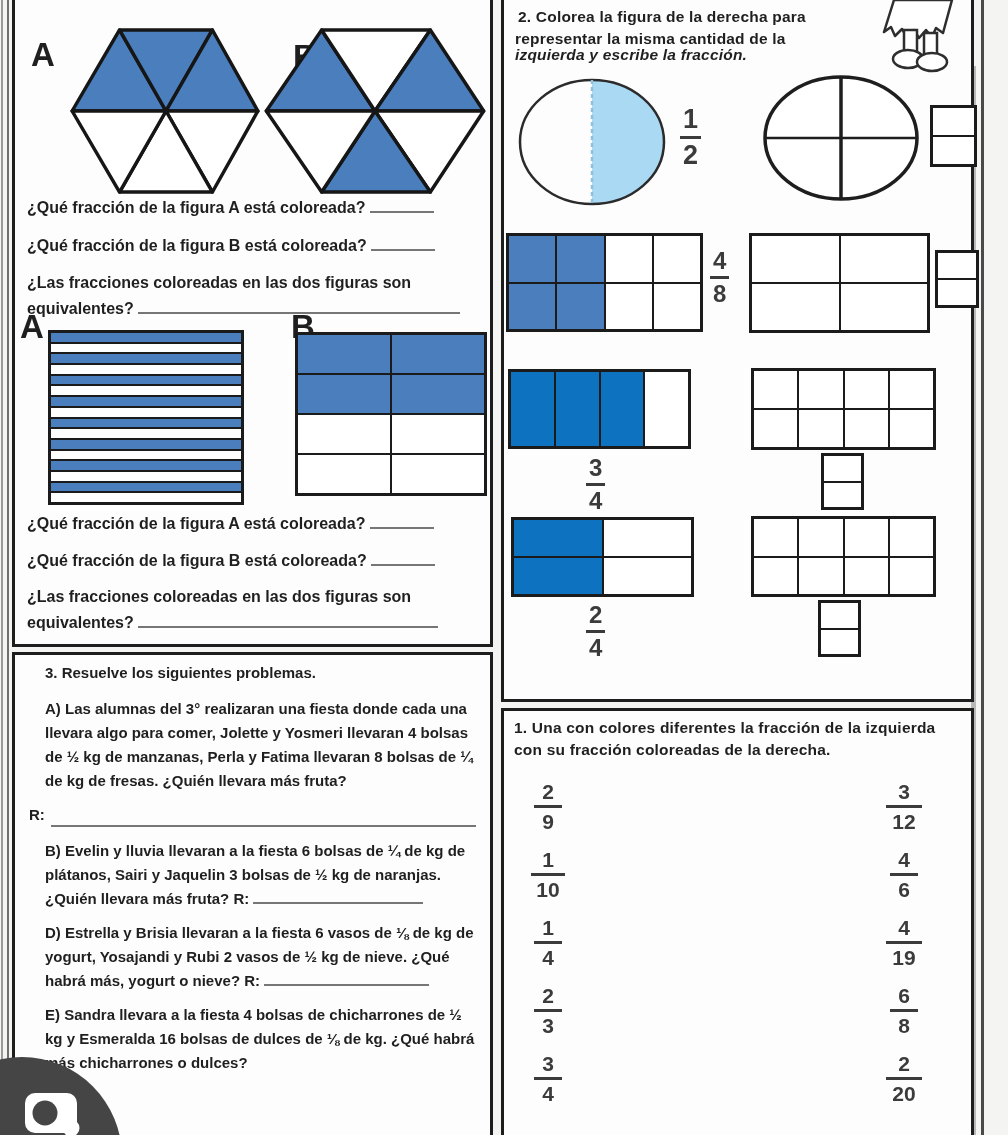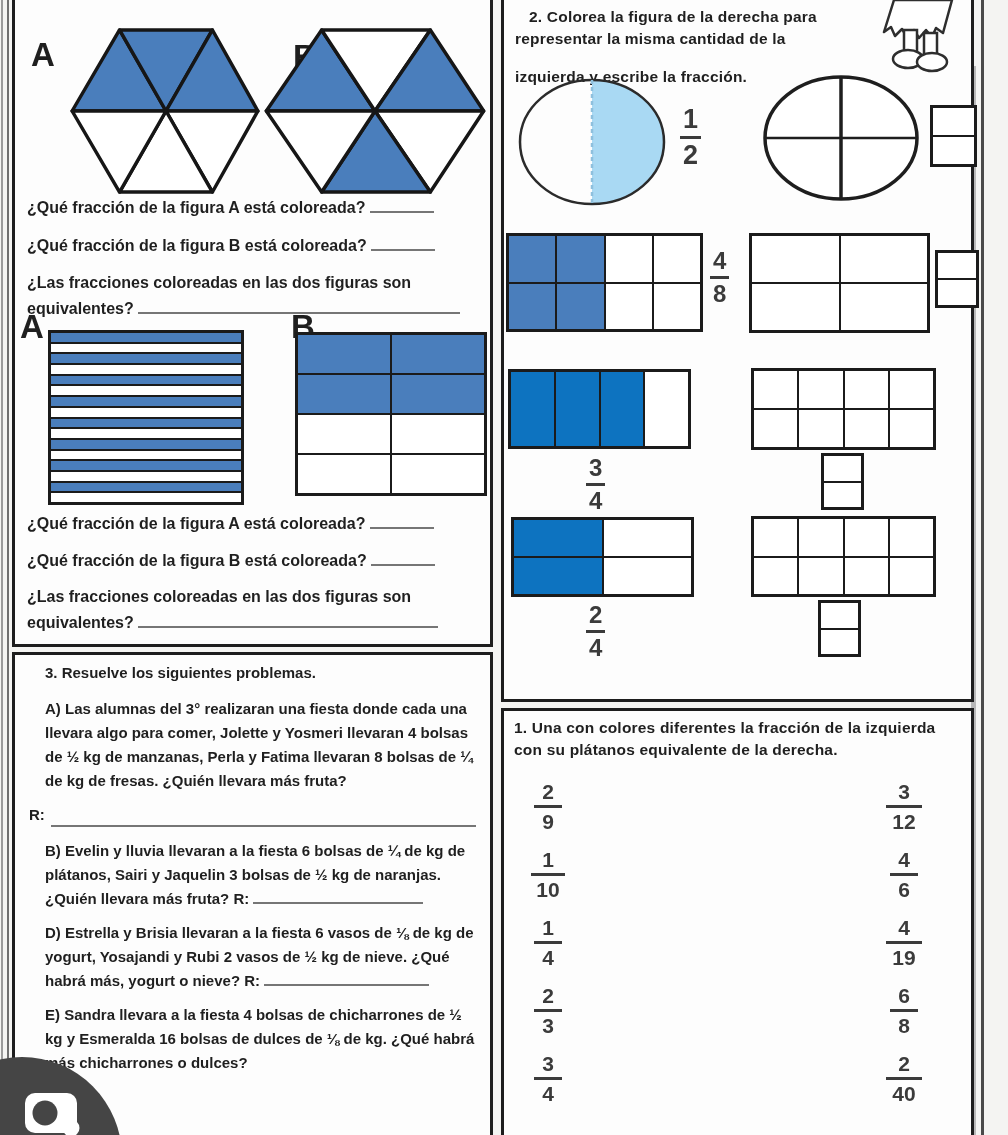--- a/index.html
+++ b/index.html
@@ -111,23 +111,23 @@
       <div class="cell"></div>
     </div>
 
   <div class="t q" style="left:12px;top:514px;"><span>¿Qué fracción de la figura A está coloreada?</span> <span class="blank" style="width:64px;"></span></div>
   <div class="t q" style="left:12px;top:551px;"><span>¿Qué fracción de la figura B está coloreada?</span> <span class="blank" style="width:64px;"></span></div>
   <div class="t q" style="left:12px;top:588px;">¿Las fracciones coloreadas en las dos figuras son</div>
   <div class="t q" style="left:12px;top:613px;"><span>equivalentes?</span> <span class="blank" style="width:300px;"></span></div>
 </div>
 
 <div class="box" id="box2">
-  <div class="t title" style="left:25px;top:8px;text-align:center;">2. Colorea la figura de la derecha para</div>
+  <div class="t title" style="left:14px;top:8px;text-align:center;">2. Colorea la figura de la derecha para</div>
   <div class="t title" style="left:11px;top:30px;">representar la misma cantidad de la</div>
-  <div class="t title" style="left:11px;top:68px;">izquierda y escribe la fracción.</div>
+  <div class="t title" style="left:11px;top:46px;font-style:italic;">izquierda y escribe la fracción.</div>
 
   <svg class="charsvg" style="left:360px;top:0px;" width="112" height="74" viewBox="0 0 112 74">
     <path d="M30,0 L20,32 l7,-5 4,9 7,-7 5,8 7,-7 5,8 7,-8 6,7 4,-9 7,5 L88,0 Z" fill="#ffffff" stroke="#2e2e2e" stroke-width="2.5" stroke-linejoin="round"></path>
     <rect x="40" y="30" width="13" height="24" fill="#ffffff" stroke="#2e2e2e" stroke-width="2.5"></rect>
     <rect x="60" y="33" width="13" height="24" fill="#ffffff" stroke="#2e2e2e" stroke-width="2.5"></rect>
     <ellipse cx="44" cy="59" rx="15" ry="9" fill="#ffffff" stroke="#2e2e2e" stroke-width="2.5"></ellipse>
     <ellipse cx="68" cy="62" rx="15" ry="9" fill="#ffffff" stroke="#2e2e2e" stroke-width="2.5"></ellipse>
   </svg>
 
   <svg style="position:absolute;left:9px;top:76px;" width="158" height="132" viewBox="0 0 158 132">
@@ -238,21 +238,21 @@
       <span class="blank"></span>
     </div>
     <p class="prob"><span>B) Evelin y lluvia llevaran a la fiesta 6 bolsas de ¼ de kg de plátanos, Sairi y Jaquelin 3 bolsas de ½ kg de naranjas. ¿Quién llevara más fruta? </span><span>R:</span> <span class="blank" style="width:170px;"></span></p>
     <p class="prob"><span>D) Estrella y Brisia llevaran a la fiesta 6 vasos de ⅛ de kg de yogurt, Yosajandi y Rubi 2 vasos de ½  kg de nieve. ¿Qué habrá más, yogurt o nieve? </span><span>R:</span> <span class="blank" style="width:165px;"></span></p>
     <p class="prob"><span>E) Sandra llevara a la fiesta 4 bolsas de chicharrones de ½ kg y Esmeralda 16 bolsas de dulces de ⅛ de kg. ¿Qué habrá más chicharrones o dulces? </span> </p>
   </div>
 </div>
 
 <div class="box" id="box4">
   <div class="t title" style="left:10px;top:8px;">1. Una con colores diferentes la fracción de la izquierda</div>
-  <div class="t title" style="left:10px;top:30px;">con su plátanos equivalente de la derecha.</div>
+  <div class="t title" style="left:10px;top:30px;">con su fracción coloreadas de la derecha.</div>
 
   <div class="fraction f21 fcol" style="left:16px;top:70px;">
       <span class="num">2</span>
       <span class="bar" style="align-self:center;width:28px;"></span>
       <span class="den">9</span>
     </div>
   <div class="fraction f21 fcol" style="left:16px;top:138px;">
       <span class="num">1</span>
       <span class="bar" style="align-self:center;width:34px;"></span>
       <span class="den">10</span>
@@ -289,21 +289,21 @@
       <span class="den">19</span>
     </div>
   <div class="fraction f21 fcol" style="left:372px;top:274px;">
       <span class="num">6</span>
       <span class="bar" style="align-self:center;width:28px;"></span>
       <span class="den">8</span>
     </div>
   <div class="fraction f21 fcol" style="left:372px;top:342px;">
       <span class="num">2</span>
       <span class="bar" style="align-self:center;width:36px;"></span>
-      <span class="den">40</span>
+      <span class="den">20</span>
     </div>
 </div>
 
 <svg id="lens" style="left:-58px;top:1051px;" width="200" height="84" viewBox="0 0 200 84">
   <circle cx="80" cy="106" r="100" fill="#454545"></circle>
   <rect x="83" y="42" width="52" height="40" rx="10" fill="#ffffff"></rect>
   <circle cx="103" cy="62" r="12.5" fill="#454545"></circle>
   <circle cx="129" cy="77" r="8.5" fill="#ffffff"></circle>
 </svg>
 

